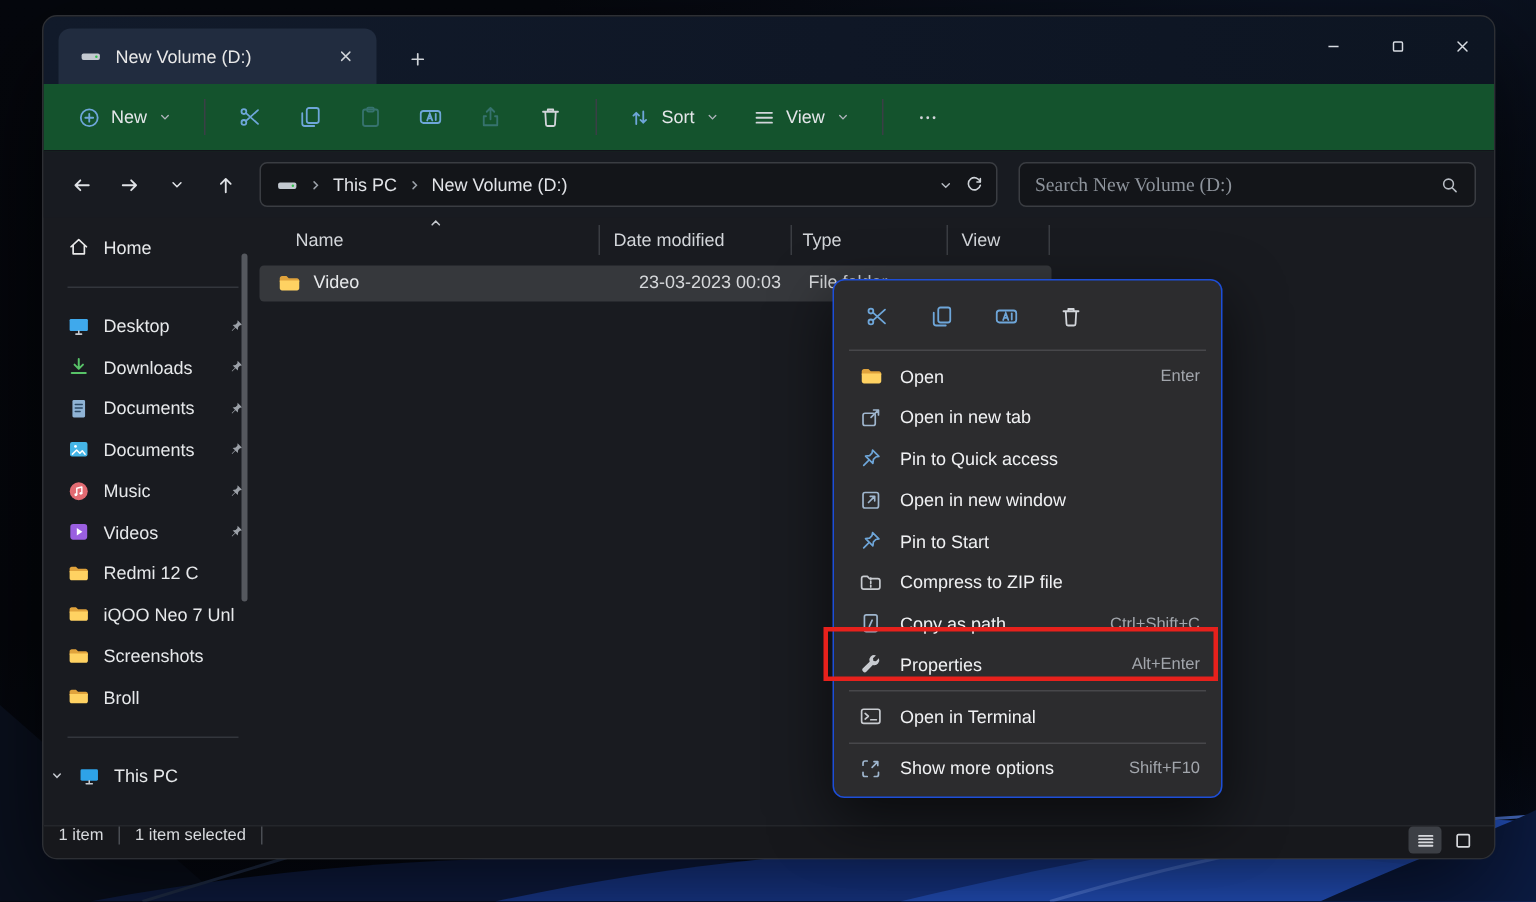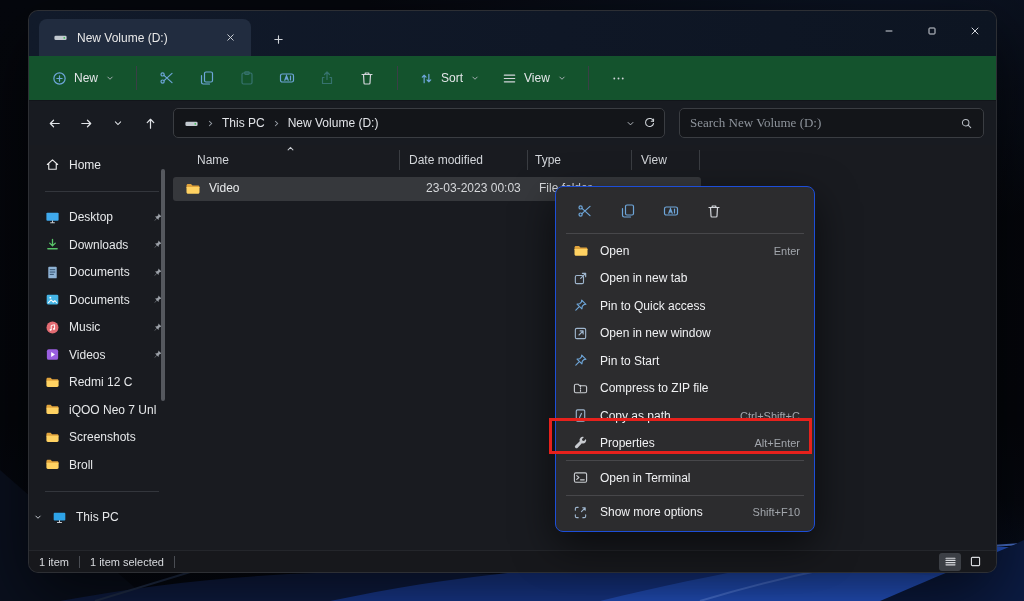--- a/index.html
+++ b/index.html
@@ -89,21 +89,21 @@
 
   .filerow { position:absolute; left:4px; top:32px; width:528px; height:24px;
     background:#36383c; border-radius:3px; font-size:12px; color:#e8eaec;padding-left:32px; }
   .filerow .fi { position:absolute; left:12px; top:4px; }
   .filerow .fname { position:absolute; left:36px; top:4px; }
   .filerow .fdate { position:absolute; left:240px; top:4px; color:#d6d8db;margin-left:13px; }
   .filerow .ftype { position:absolute; left:366px; top:4px; color:#d6d8db; }
 
   
   .statusbar { position:absolute; left:0; bottom:0; width:100%; height:22px; background:#17181c;
-    border-top:1px solid #24262b; display:flex; align-items:center; padding:0 10px;
+    border-top:1px solid #24262b; display:flex; padding:0 10px;
     font-size:11px; color:#d8dade; gap:10px; }
   .st-sep { width:1px; height:12px; background:#4a4d53; }
   .view-toggles { margin-left:auto; display:flex; gap:3px; }
   .vt { width:22px; height:18px; display:flex; align-items:center; justify-content:center;
     color:#d7d9dd; border-radius:3px; }
   .vt.active { background:#3c3f45; }
 
   
   .ctxmenu { position:absolute; left:555px; top:186px; width:260px; z-index:5;
     background:#2c2c2e; border:1px solid #1d4ed8; border-radius:8px;

